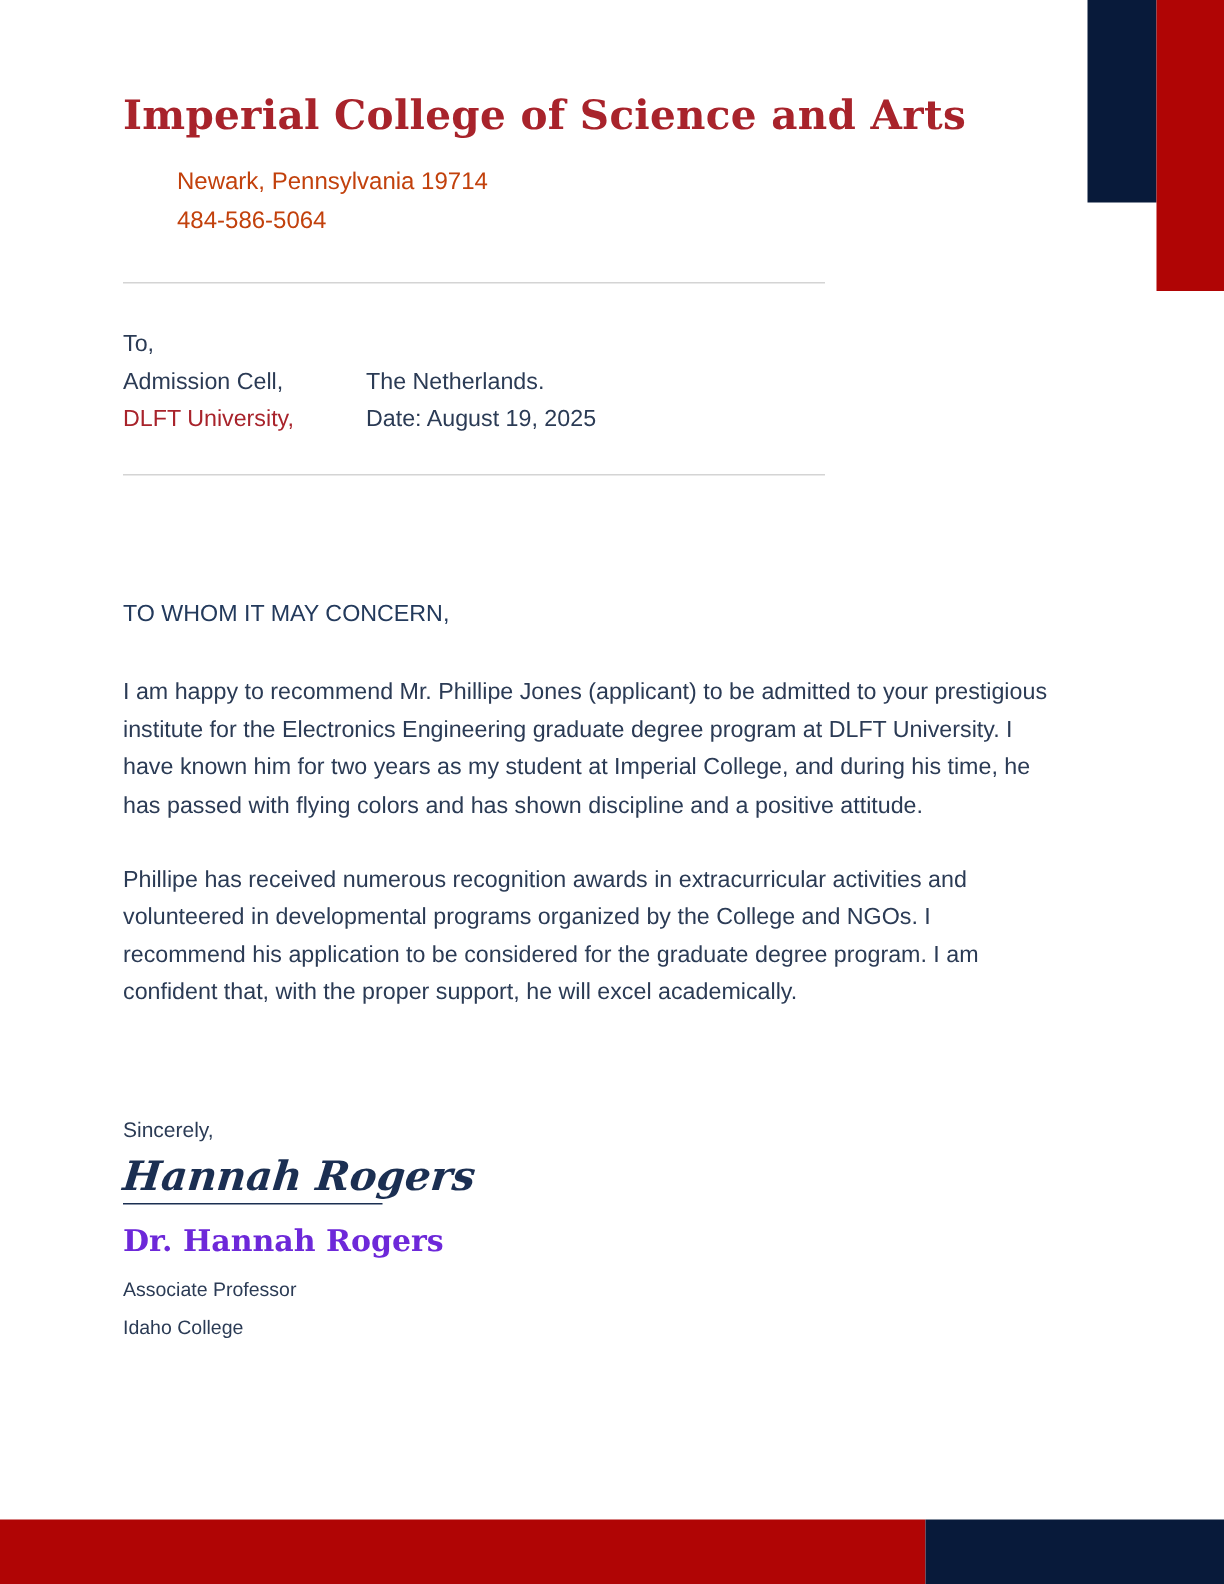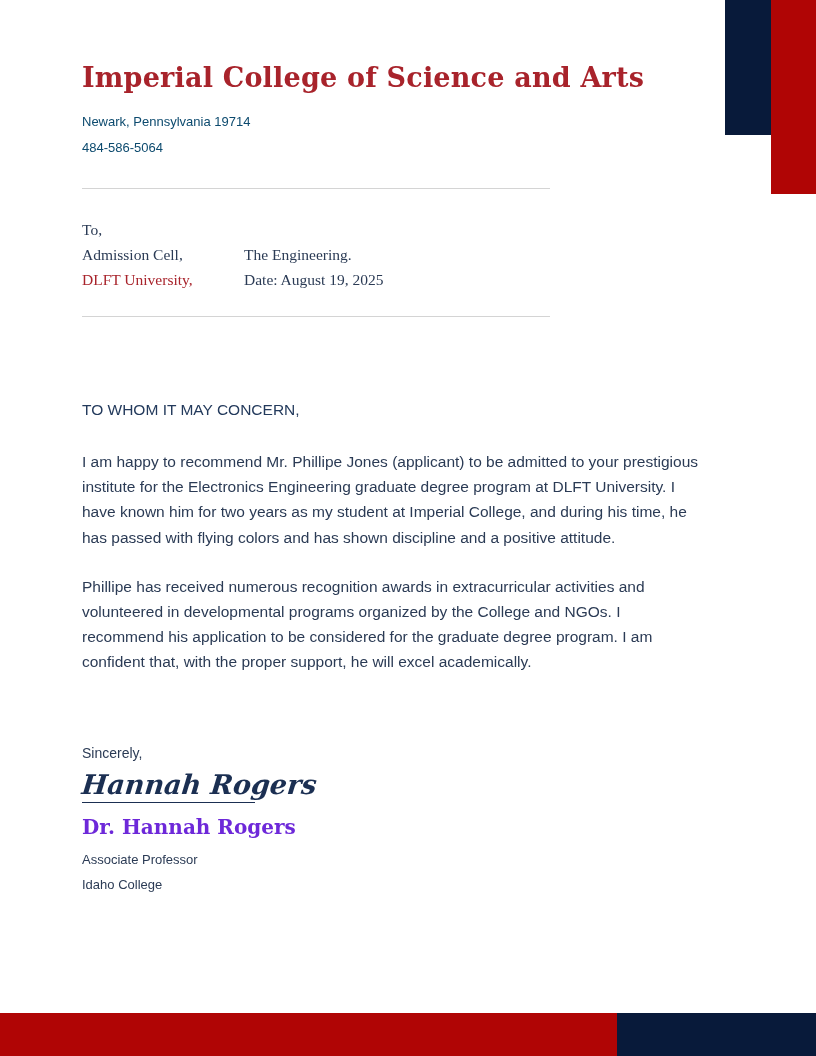--- a/index.html
+++ b/index.html
@@ -37,31 +37,31 @@
   }
 
   .school-name {
     font-family: "DejaVu Serif", "Liberation Serif", serif;
     font-weight: bold;
     font-size: 27px;
     color: #a8232b;
     letter-spacing: 0.2px;
     margin-bottom: 16px;
   }
-  .addr-line { font-size: 13px; line-height: 26px; color: #0c4a6e; }
+  .addr-line { font-size: 16px; line-height: 26px; color: #c2410c; margin-left: 36px; }
 
   .divider {
     border: none; border-top: 1px solid #d4d4d4;
     width: 468px; margin: 0;
   }
   .divider-1 { margin-top: 27px; }
   .divider-2 { margin-top: 24px; }
 
   .recipient { margin-top: 28px; font-size: 15.5px; line-height: 25px; }
-  .recipient-row { display: flex; font-family: Liberation Serif, serif; }
+  .recipient-row { display: flex; }
   .recipient-left { width: 162px; flex: none; }
   .recipient-right { flex: none; }
   .red-text { color: #a8232b; }
 
   .greeting { margin-top: 84px; font-size: 15.5px; color: #233a5c; }
 
   .body-copy { margin-top: 30px; }
   .body-copy p {
     font-size: 15.5px; line-height: 25.2px; color: #2b3b55;
     margin-bottom: 24px;
@@ -113,21 +113,21 @@
     <div class="addr-line">484-586-5064</div>
 
     <hr class="divider divider-1">
 
     <div class="recipient">
       <div class="recipient-row">
         <span class="recipient-left">To,</span>
       </div>
       <div class="recipient-row">
         <span class="recipient-left">Admission Cell,</span>
-        <span class="recipient-right">The Engineering.</span>
+        <span class="recipient-right">The Netherlands.</span>
       </div>
       <div class="recipient-row">
         <span class="recipient-left red-text">DLFT University,</span>
         <span class="recipient-right">Date: August 19, 2025</span>
       </div>
     </div>
 
     <hr class="divider divider-2">
 
     <div class="greeting">TO WHOM IT MAY CONCERN,</div>

